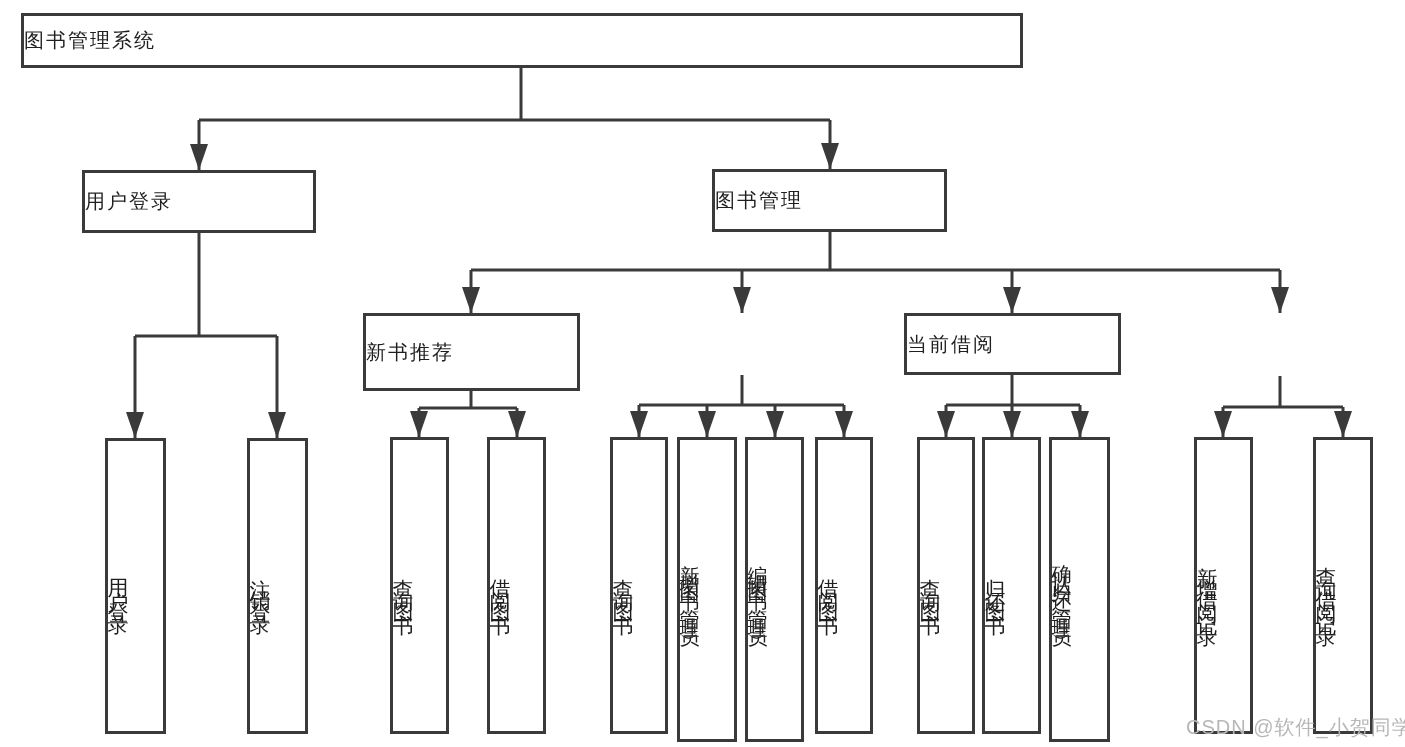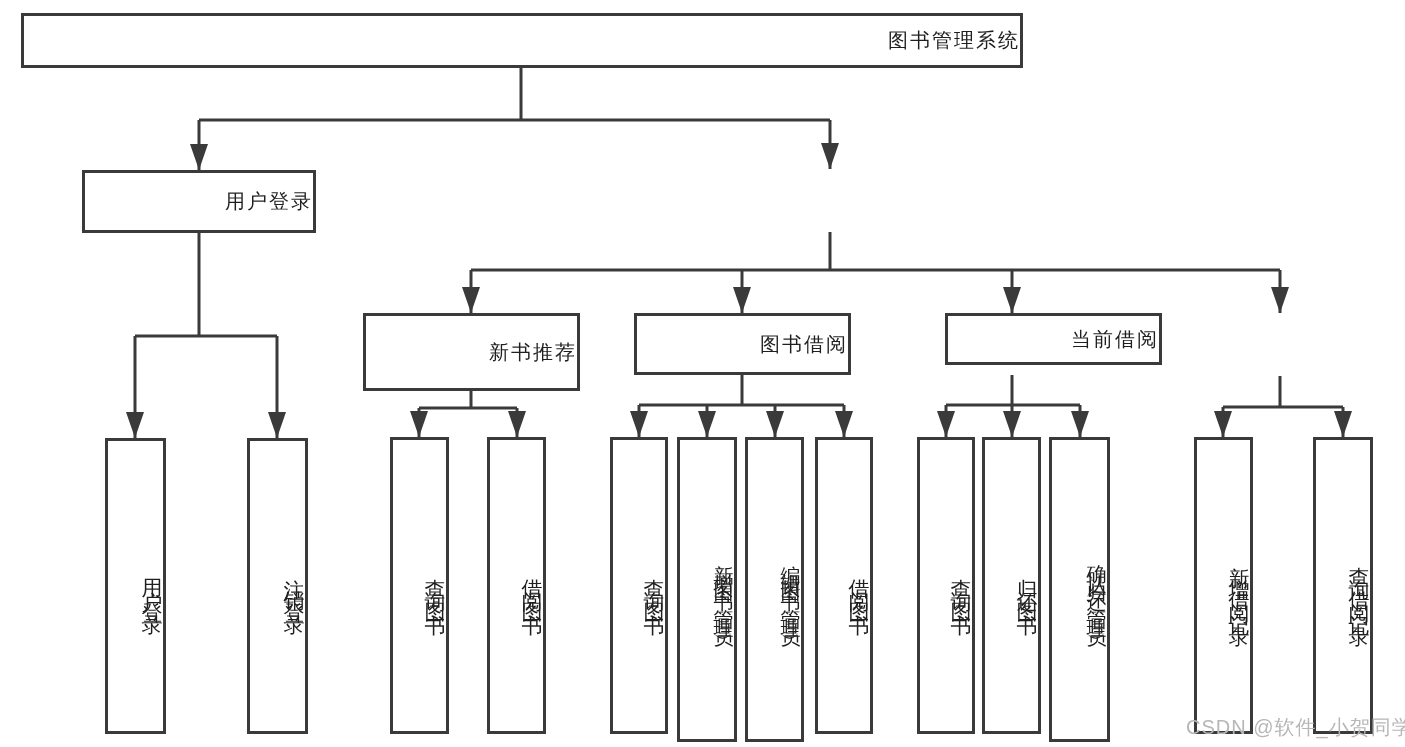--- a/index.html
+++ b/index.html
@@ -21,21 +21,21 @@
   #connectors{position:absolute;left:0;top:0;width:1405px;height:747px;}
   #connectors path.connector{stroke:var(--line);stroke-width:3;fill:none;}
   #connectors marker path{fill:var(--line);stroke:none;}
   .box{
     position:absolute;
     box-sizing:border-box;
     background:var(--box-fill);
     border:3px solid var(--box-border);
     display:flex;
     align-items:center;
-    justify-content:flex-end;
+    justify-content:flex-start;
     color:var(--text);
   }
   .hbox{font-size:20px;letter-spacing:2px;white-space:nowrap;}
   .vbox .vtext{
     writing-mode:vertical-rl;
     text-orientation:upright;
     font-size:21px;
     letter-spacing:12px;
     line-height:1;
     white-space:nowrap;
@@ -96,28 +96,28 @@
     <path class="connector" d="M1343,407 V437" marker-end="url(#arrow)"></path>
   </svg>
 
   <div class="box hbox" style="left:21px;top:13px;width:1002px;height:55px">
     <span>图书管理系统</span>
   </div>
 
   <div class="box hbox" style="left:82px;top:170px;width:234px;height:63px">
     <span>用户登录</span>
   </div>
+  <div class="box hbox" style="left:712px;top:169px;width:235px;height:63px">
+    <span>图书管理</span>
+  </div>
 
   <div class="box hbox" style="left:363px;top:313px;width:217px;height:78px">
     <span>新书推荐</span>
   </div>
-  <div class="box hbox" style="left:634px;top:313px;width:217px;height:62px">
-    <span>图书借阅</span>
-  </div>
-  <div class="box hbox" style="left:945px;top:313px;width:217px;height:52px">
+  <div class="box hbox" style="left:904px;top:313px;width:217px;height:62px">
     <span>当前借阅</span>
   </div>
 
   <div class="box vbox" style="left:105px;top:438px;width:61px;height:296px">
     <span class="vtext">用户登录</span>
   </div>
   <div class="box vbox" style="left:247px;top:438px;width:61px;height:296px">
     <span class="vtext">注销登录</span>
   </div>
 

